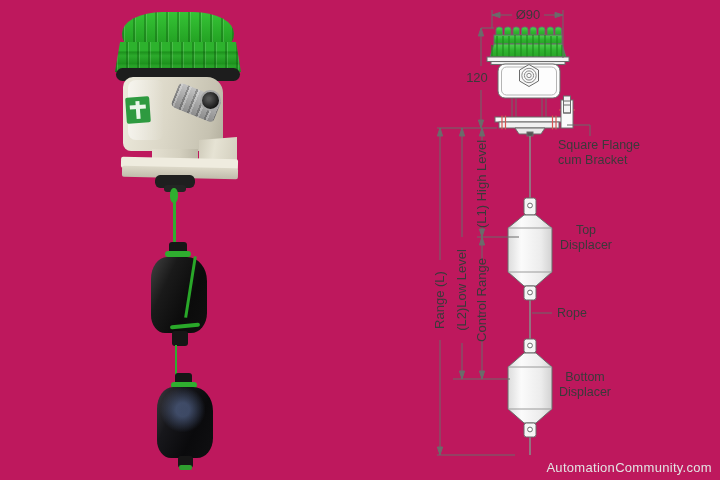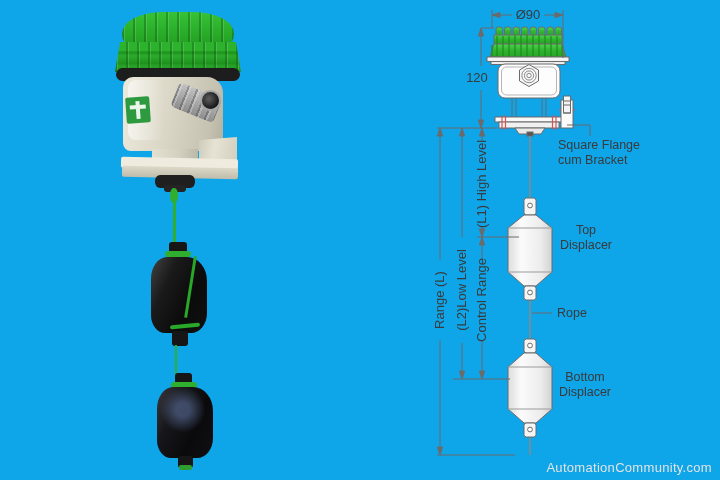--- a/index.html
+++ b/index.html
@@ -1,16 +1,16 @@
 <!DOCTYPE html>
 <html><head>
 <meta charset="utf-8">
 <style>
   html,body{margin:0;padding:0;background:#fff;}
-  #stage{position:relative;width:720px;height:480px;background:#0ea5e9;overflow:hidden;
+  #stage{position:relative;width:720px;height:480px;background:#be185d;overflow:hidden;
          font-family:"Liberation Sans", sans-serif;}
   .abs{position:absolute;}
   
   .cap-top{left:122px;top:12px;width:112px;height:32px;
     border-radius:48% 48% 8px 8px / 90% 90% 14px 14px;
     background:
       repeating-linear-gradient(90deg, rgba(8,70,8,.32) 0 2px, rgba(255,255,255,.14) 2px 3px, rgba(0,0,0,0) 3px 11px),
       linear-gradient(180deg,#36c336,#28ab28 70%,#23a023);}
   .cap-band{left:115px;top:42px;width:126px;height:30px;
     clip-path:polygon(4% 0,96% 0,100% 100%,0 100%);

